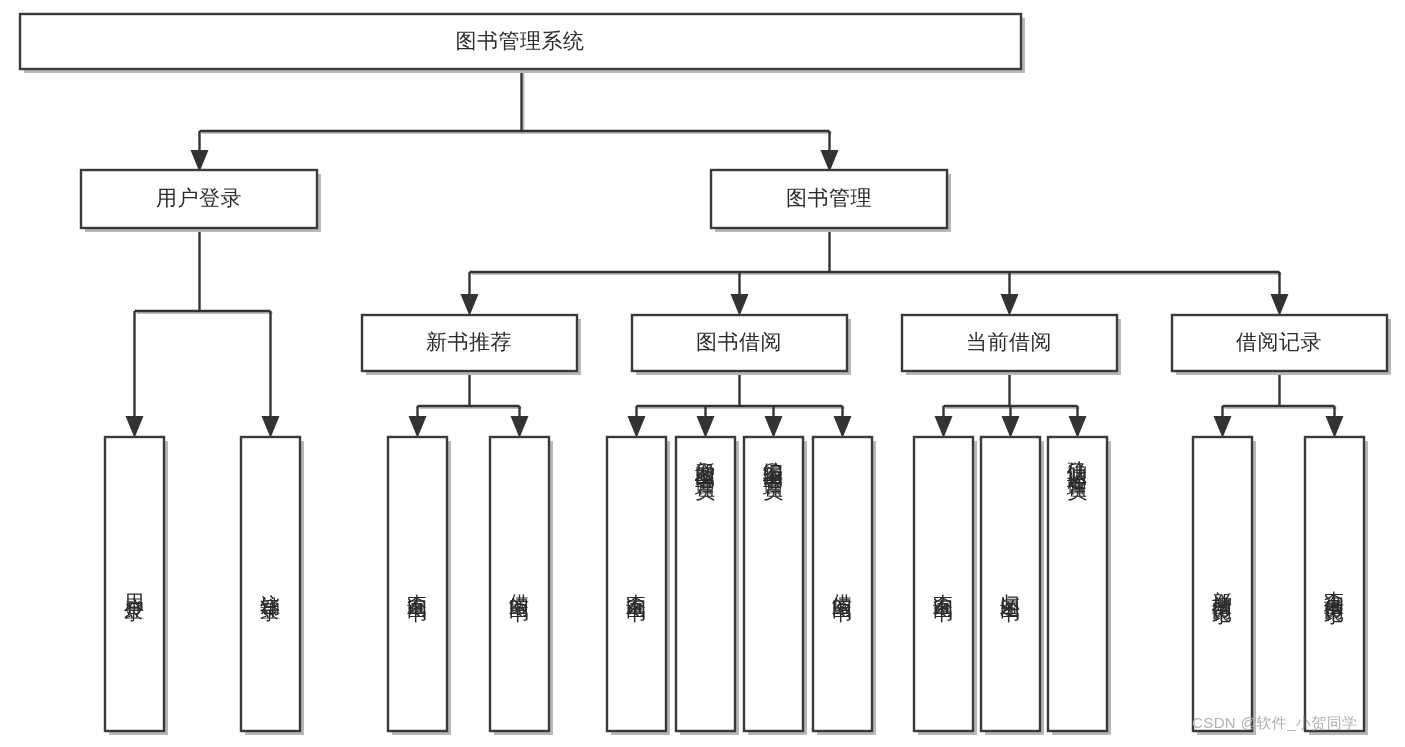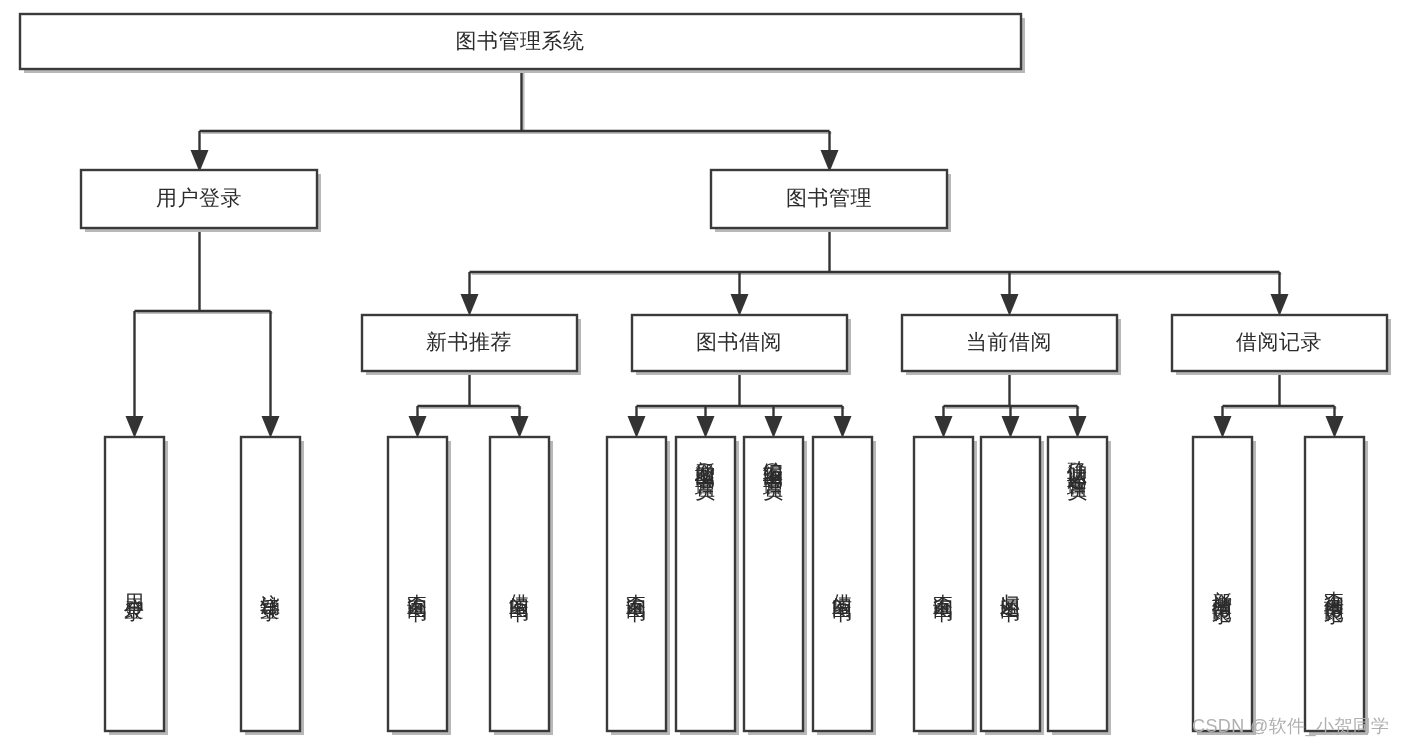--- a/index.html
+++ b/index.html
@@ -74,21 +74,21 @@
     letter-spacing: 3px;
     white-space: nowrap;
     text-align: left;
   }
   .leaf-label.centered {
     align-self: center;
   }
   .watermark {
     position: absolute;
     font-family: "Liberation Sans", "DejaVu Sans", sans-serif;
-    font-size: 18px;
+    font-size: 15px;
     color: #b0b0b0;
     white-space: nowrap;
     letter-spacing: 0.4px;
     pointer-events: none;
   }
 </style>
 </head>
 <body>
 
 <div id="diagram-root">

